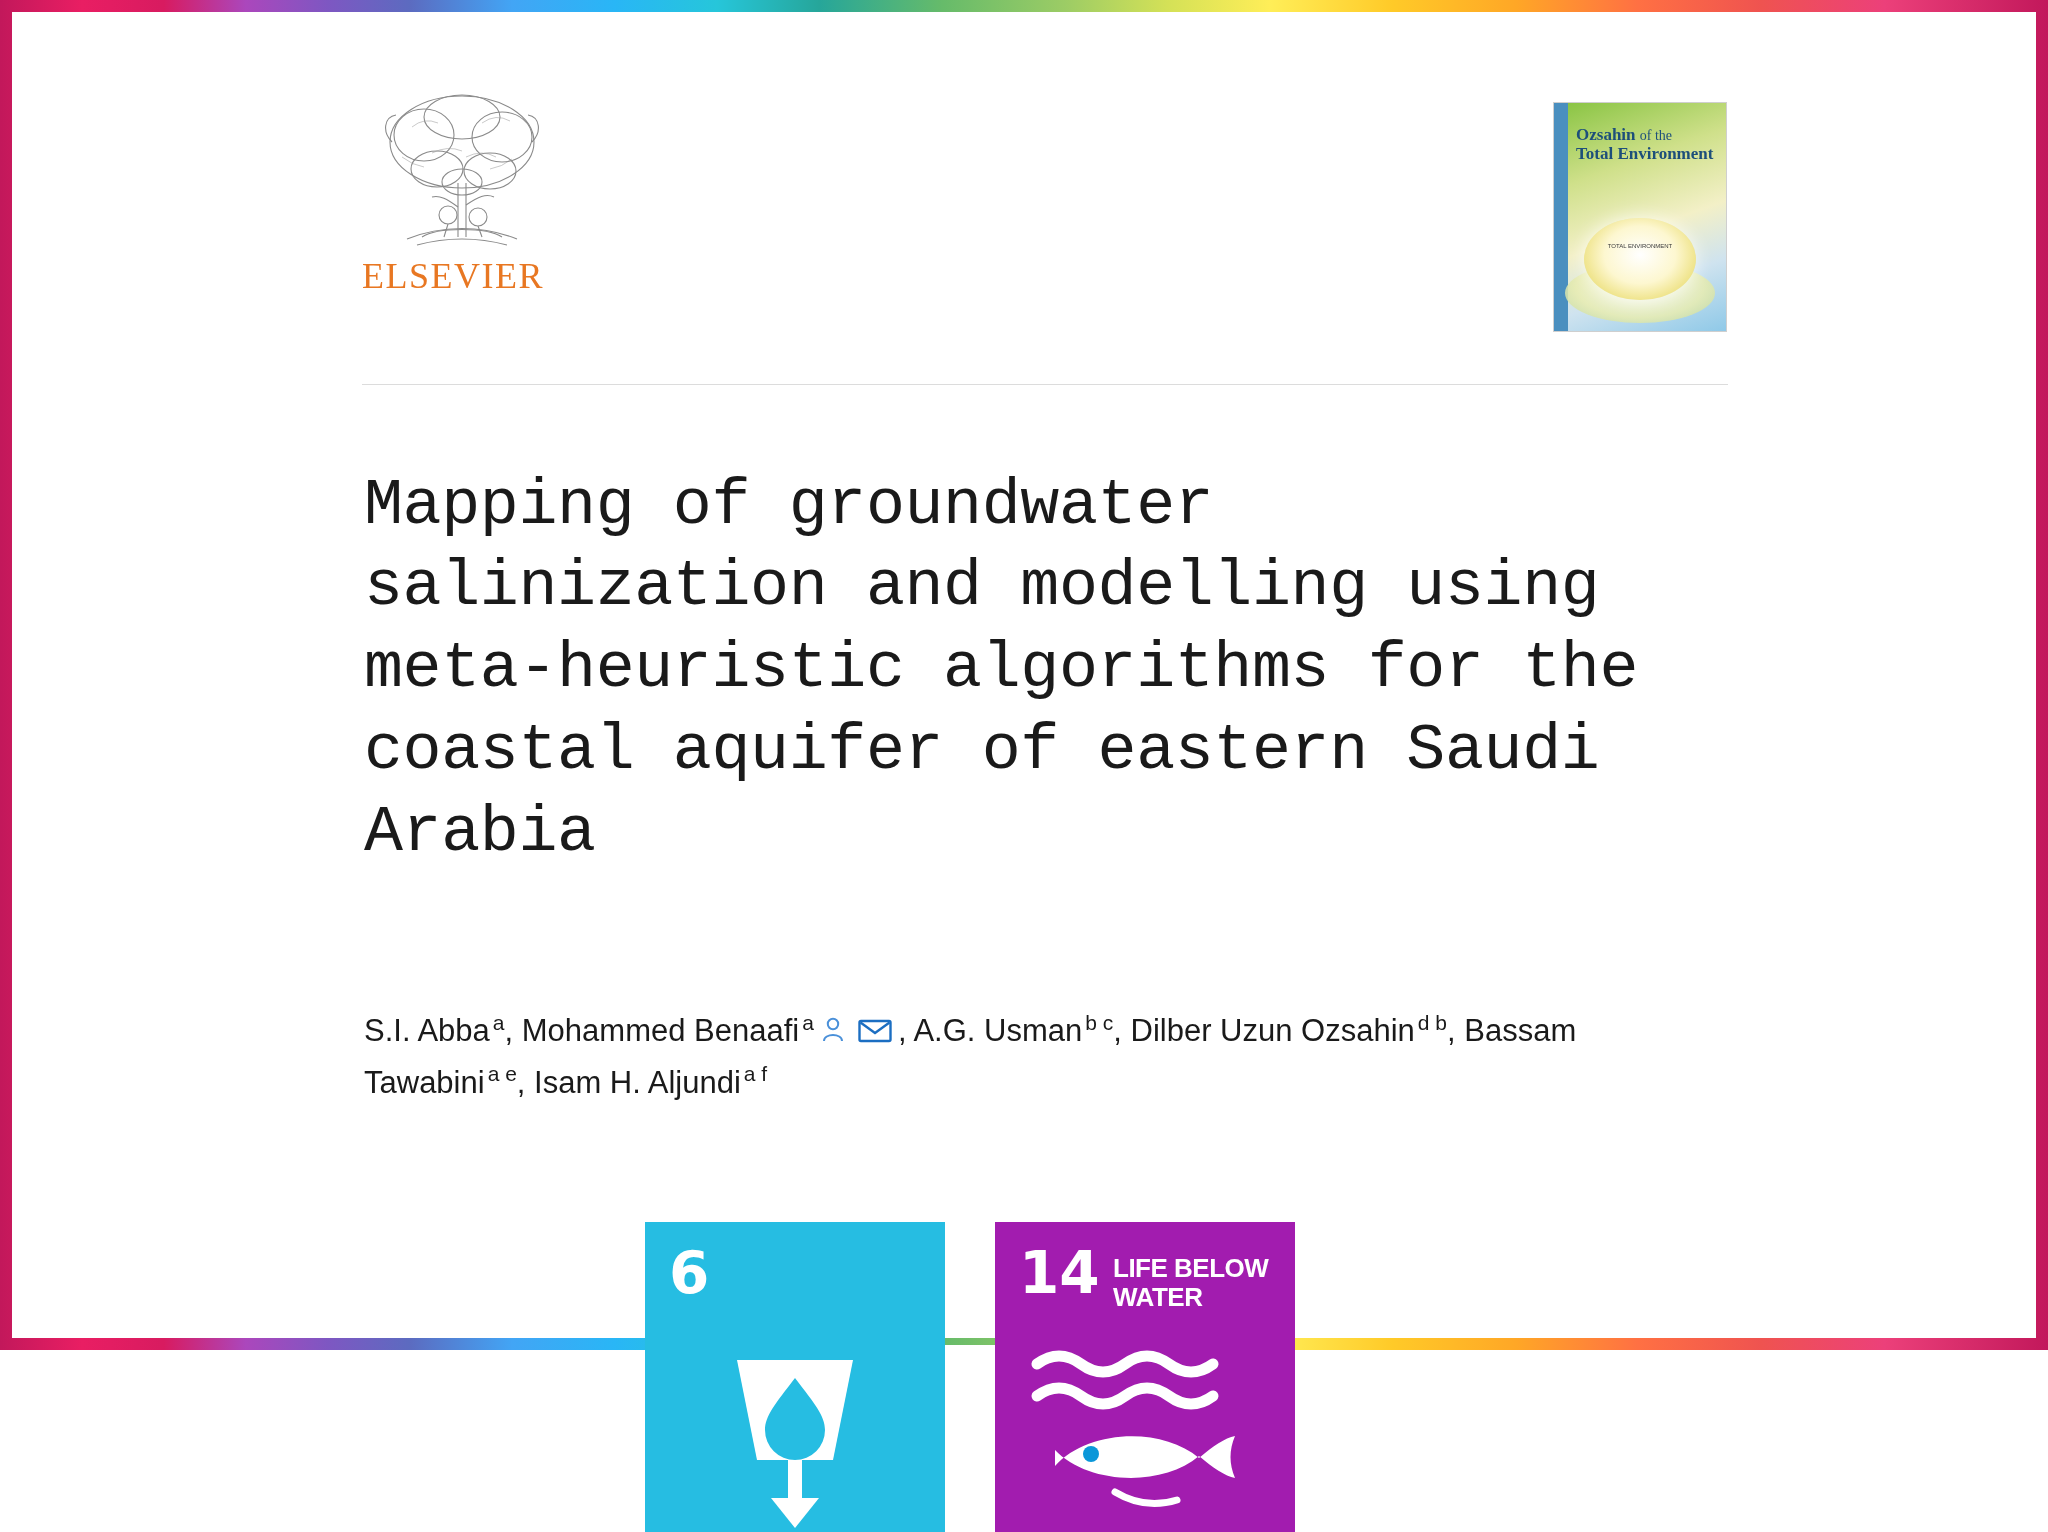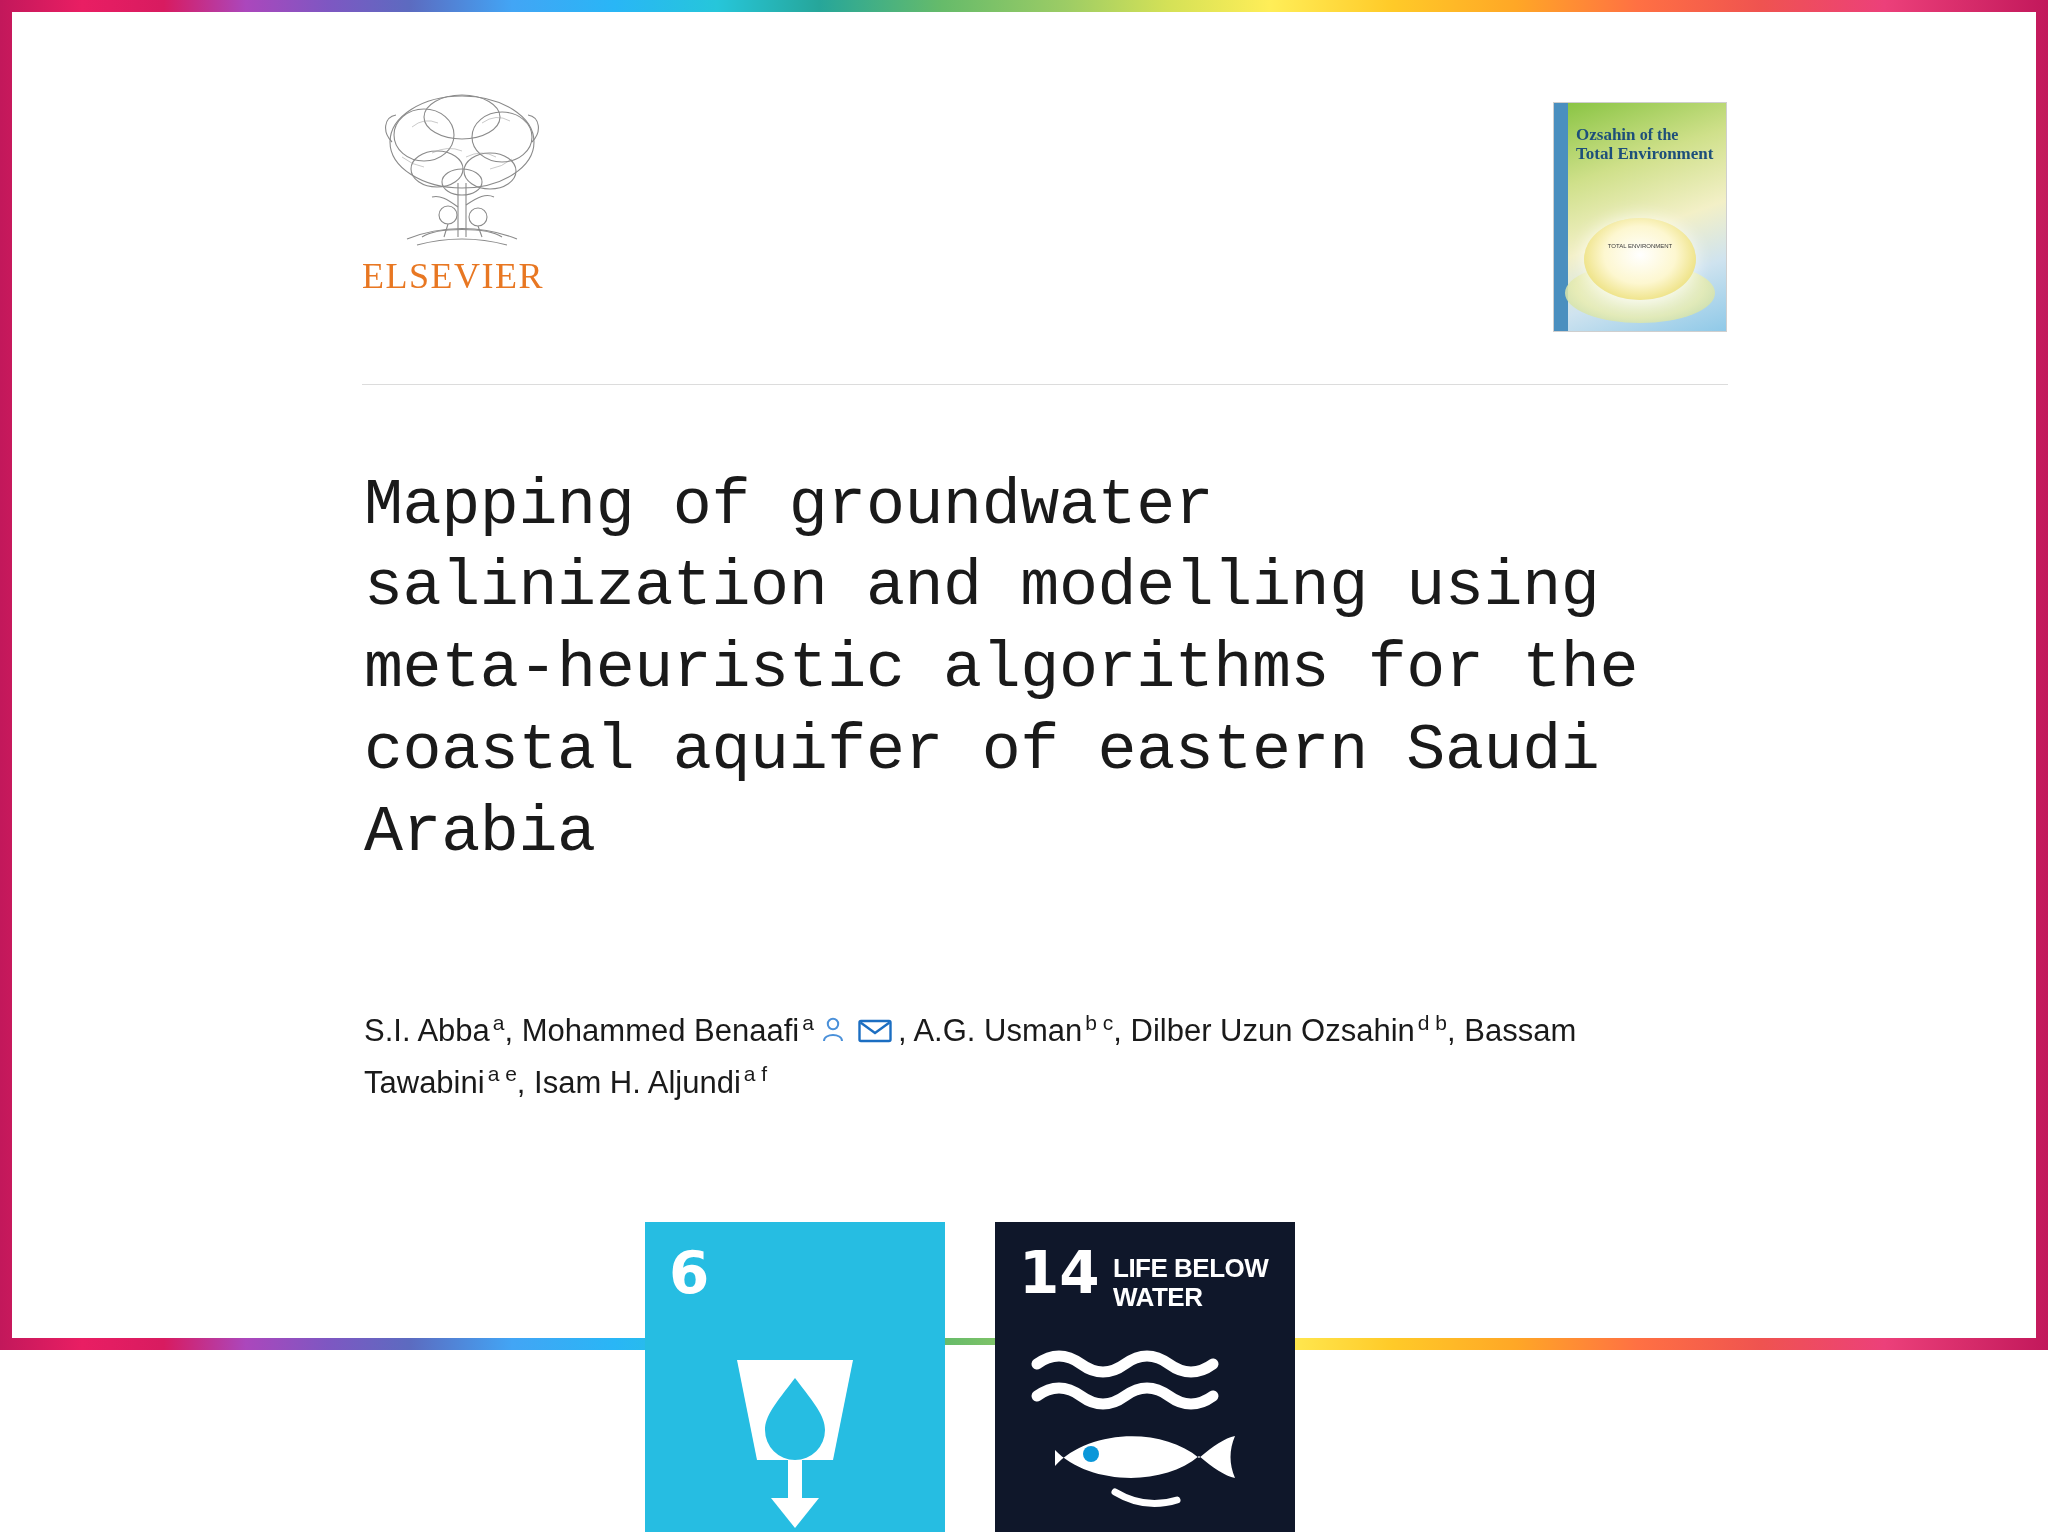--- a/index.html
+++ b/index.html
@@ -123,21 +123,21 @@
     position: absolute;
     left: 22px;
     top: 22px;
     right: 6px;
     font-family: "Liberation Serif", serif;
     font-size: 17px;
     line-height: 1.12;
     color: #1d4f7a;
     font-weight: 700;
   }
-  .cover-title .sm { font-size: 16px; font-weight: 700; }
+  .cover-title .sm { font-size: 14px; font-weight: 400; }
   .cover-ellipse {
     position: absolute;
     left: 50%;
     top: 115px;
     transform: translateX(-50%);
     width: 112px;
     height: 82px;
     border-radius: 50%;
     background: radial-gradient(ellipse at 50% 45%, #ffffff 0%, #fdf7d0 45%, #f0e58f 70%, #d8d36a 100%);
     box-shadow: 0 0 18px rgba(255,255,255,0.8);
@@ -219,21 +219,21 @@
     height: 310px;
   }
   .sdg {
     position: absolute;
     top: 0;
     width: 300px;
     height: 310px;
     color: #ffffff;
   }
   .sdg-6 { left: 0; background: #26bde2; }
-  .sdg-14 { left: 350px; background: #0f172a; }
+  .sdg-14 { left: 350px; background: #a21caf; }
   .sdg-connector {
     position: absolute;
     left: 300px;
     top: 123px;
     width: 50px;
     height: 14px;
     background: #ffffff;
   }
   .sdg-num {
     position: absolute;

